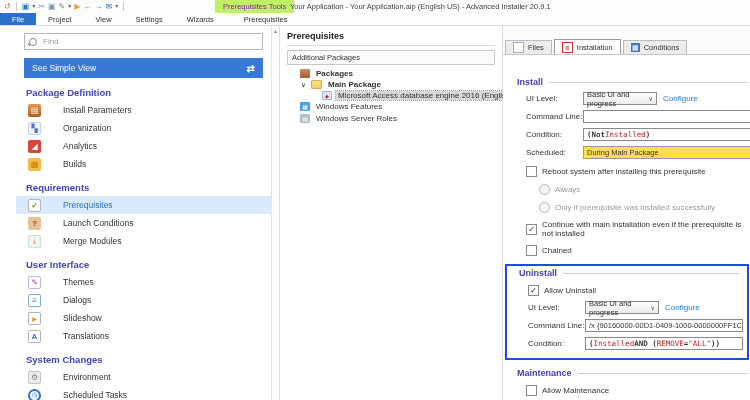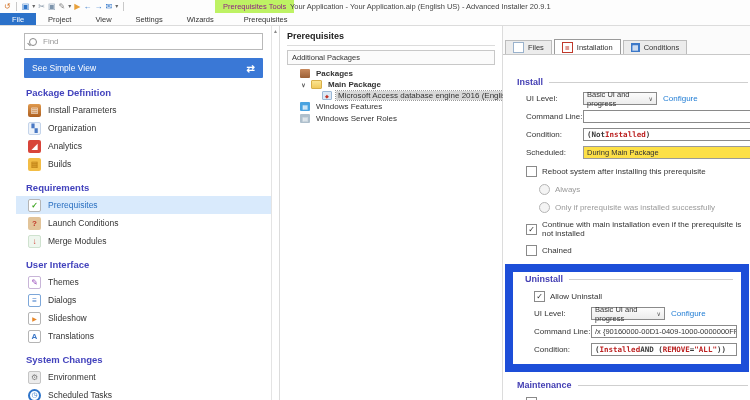--- a/index.html
+++ b/index.html
@@ -38,21 +38,21 @@
   .mag{width:6px;height:6px;border:1px solid #8a8a8a;border-radius:50%;position:relative;flex:0 0 auto;}
   .mag::after{content:"";position:absolute;left:-3px;top:5px;width:4px;height:1px;
     background:#8a8a8a;transform:rotate(45deg);}
   .findbox input{border:none;outline:none;flex:1;font-size:8px;font-family:"Liberation Sans",sans-serif;
     color:#333;background:transparent;}
   .findbox input::placeholder{color:#9a9a9a;}
   .simpleview{margin:8px 8px 0 8px;height:20px;background:#3a78d6;border-radius:1px;color:#fff;
     display:flex;align-items:center;padding:0 8px;font-size:8.5px;cursor:default;}
   .simpleview .swap-ic{margin-left:auto;font-size:10px;font-weight:bold;}
   .shdr{margin:9px 0 3px 10px;font-size:9.5px;font-weight:bold;color:#4343bd;}
-  .sitem{display:flex;align-items:center;height:18px;padding-left:12px;gap:7px;font-size:8.5px;
+  .sitem{display:flex;align-items:center;height:18px;padding-left:12px;gap:22px;font-size:8.5px;
     color:#333;cursor:default;}
   .sitem.sel{background:#d9eafc;color:#2a6fc0;}
   .sicon{width:13px;height:13px;border-radius:2px;display:flex;align-items:center;
     justify-content:center;font-size:8px;flex:0 0 auto;}
   .install-parameters-icon{background:linear-gradient(180deg,#e09a4e,#ad5f21);color:#fff;}
   .install-parameters-icon::after{content:"▤";}
   .organization-icon{background:#eef3fa;color:#4a79c4;border:1px solid #c4d4ea;width:11px;height:11px;}
   .organization-icon::after{content:"▚";}
   .builds-icon{background:#f3bd45;color:#b9790f;}
   .builds-icon::after{content:"▦";}
@@ -124,29 +124,29 @@
   .flabel{width:57px;font-size:8px;color:#333;flex:0 0 auto;}
   .dd{width:74px;height:13px;border:1px solid #8a8a8a;background:linear-gradient(180deg,#fcfcfc,#ececec);
     display:flex;align-items:center;font-size:7.5px;padding:0 3px;box-sizing:border-box;}
   .dd .arr{margin-left:auto;font-size:6px;color:#555;}
   .cfg-link{margin-left:6px;font-size:8px;color:#1f7cd4;cursor:default;}
   .tin{width:171px;height:13px;border:1px solid #8a8a8a;background:#fff;font-size:7.5px;
     padding:0 3px;box-sizing:border-box;display:flex;align-items:center;white-space:nowrap;overflow:hidden;}
   .tin.mono{font-family:"DejaVu Sans Mono",monospace;font-size:7.5px;}
   .tin.gray{background:#fde047;border-color:#9a9a9a;}
   .seg-dark{color:#3a3a3a;font-weight:600;}
-  .seg-red{color:#bb1f1f;font-weight:700;}
+  .seg-red{color:#bb1f1f;font-weight:400;}
   .ckrow{display:flex;align-items:center;gap:5px;margin:7px 0 0 9px;font-size:8px;color:#333;}
   .ckrow.radio{margin-left:22px;color:#9a9a9a;}
   .cb{width:9px;height:9px;border:1px solid #8a8a8a;background:#fff;flex:0 0 auto;
     display:flex;align-items:center;justify-content:center;font-size:8px;color:#2d2d2d;line-height:9px;}
   .cb.on::after{content:"✓";}
   .rb{width:9px;height:9px;border:1px solid #b5b5b5;border-radius:50%;background:#f4f4f4;flex:0 0 auto;}
 
-  .red-annot{border:8px solid #1d4ed8;margin:8px 3px 0 -12px;padding:2px 4px 8px 12px;}
+  .red-annot{border:2px solid #1d4ed8;margin:8px 3px 0 -12px;padding:2px 4px 8px 12px;}
 
   .spacer-top{height:22px;}
 </style>
 </head>
 <body>
 
 <div class="screen">
 
   <div class="titlebar">
     <div class="qat">

